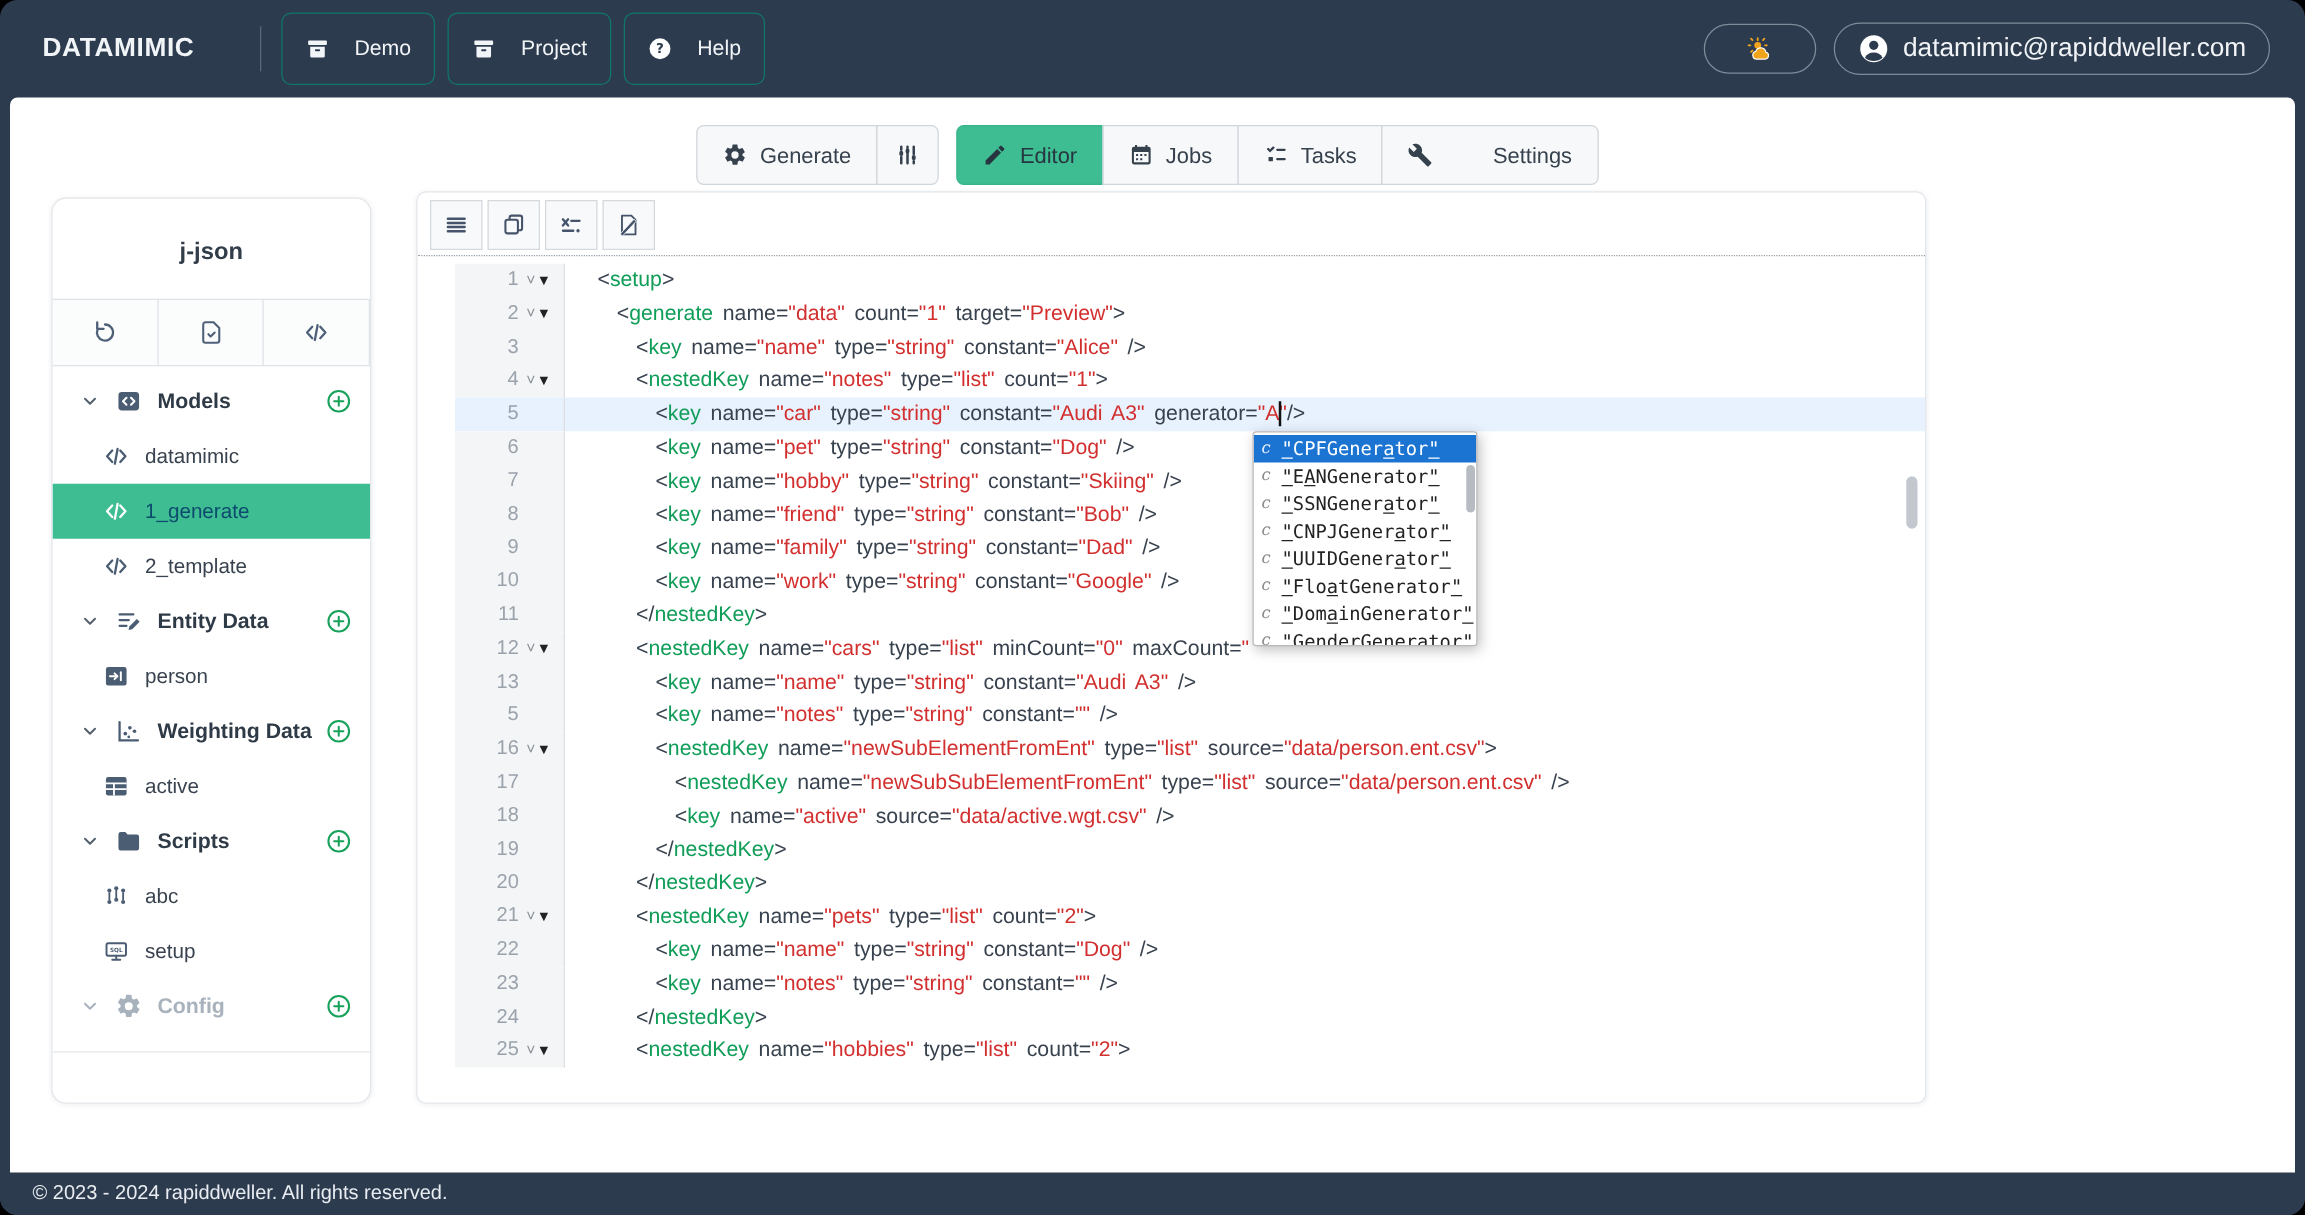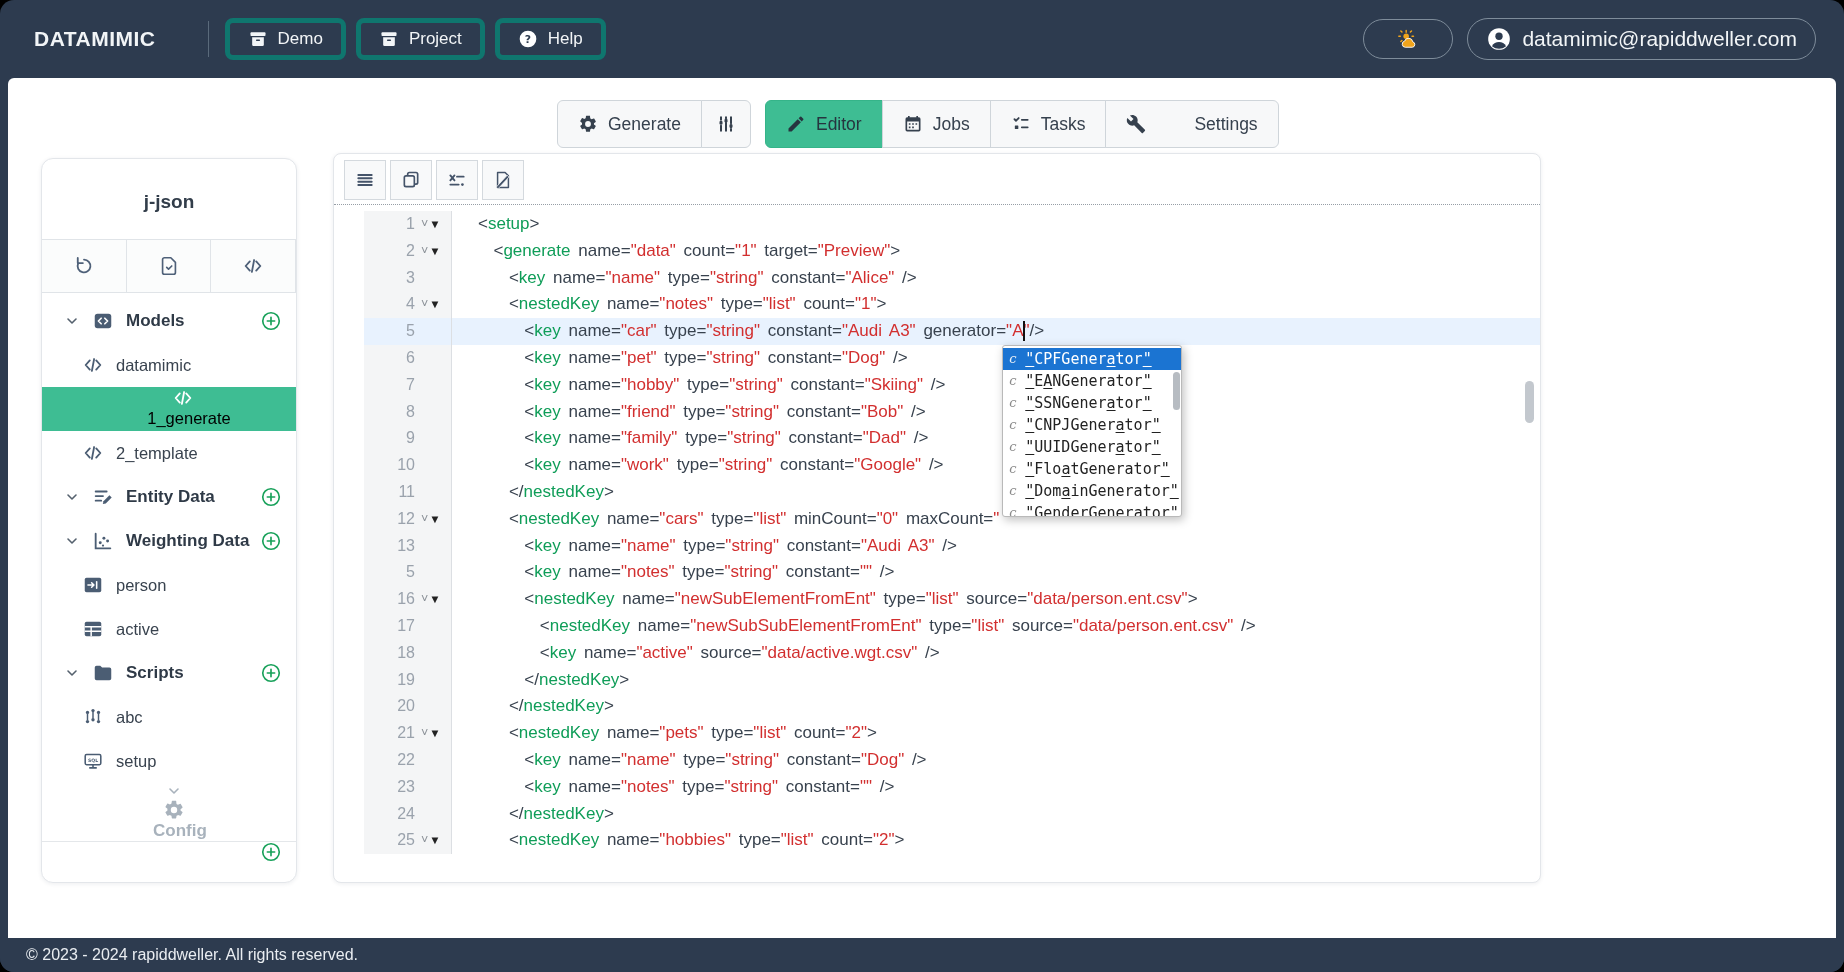--- a/index.html
+++ b/index.html
@@ -10,22 +10,22 @@
   html,body{background:#000;}
   body{font-family:"Liberation Sans", sans-serif;}
   .app{position:relative; width:1844px; height:972px; background:var(--navy);
        border-radius:14px; overflow:hidden;}
 
   
   .navbar{height:78px; display:flex; align-items:center; padding:0 28px 0 34px; color:#f2f5f7;}
   .brand{font-size:21px; font-weight:bold; letter-spacing:.5px;}
   .nav-divider{width:1px; height:36px; background:#5a6a7b; margin:0 16px 0 52px;}
   .nav-menu{display:flex; gap:10px;}
-  .nav-btn{display:flex; align-items:center; gap:10px; height:42px; padding:0 18px;
-    background:transparent; border:5px solid #0f766e; border-radius:8px; color:#f2f5f7;
+  .nav-btn{display:flex; align-items:center; gap:20px; height:58px; padding:0 18px;
+    background:transparent; border:1px solid #0f766e; border-radius:8px; color:#f2f5f7;
     font-size:17px; font-family:inherit; cursor:pointer;}
   .nav-right{margin-left:auto; display:flex; align-items:center; gap:14px;}
   .pill{display:flex; align-items:center; justify-content:center; gap:10px; background:transparent;
     border:1px solid #7e8c9a; border-radius:21px; color:#f2f5f7; font-size:21px; font-family:inherit; cursor:pointer;}
   .pill.weather{width:90px; height:40px;}
   .pill.user{height:42px; padding:0 18px;}
 
   
   .content{position:relative; height:860px; margin:0 8px; background:#fff; border-radius:6px 6px 0 0;}
 
@@ -54,23 +54,23 @@
   .sb-tree{margin-top:6px;}
   .tree-row{display:flex; align-items:center; height:44px; cursor:pointer; color:#39434f;}
   .tree-row.section{padding-left:22px; font-weight:bold; font-size:17px; color:#2f3a47;}
   .tree-row.item{padding-left:40px; font-size:16.5px;}
   .tree-row .chev{width:20px; color:#55616e; margin-right:8px; display:inline-flex;}
   .tree-row .chev svg{width:16px;height:16px;}
   .tree-row .t-icon{display:inline-flex; color:var(--slate); margin-right:12px;}
   .tree-row .t-icon svg{width:22px;height:22px;}
   .tree-row .plus{margin-left:auto; margin-right:14px; color:var(--plus); display:inline-flex;}
   .tree-row .plus svg{width:22px;height:22px;}
-  .tree-row.selected{background:var(--accent); color:#000000;flex-direction:column;}
+  .tree-row.selected{background:var(--accent); color:#0c4a6e;}
   .tree-row.selected .t-icon{color:#fff;}
-  .tree-row.disabled{color:#a8b2bc;flex-direction:column;}
+  .tree-row.disabled{color:#a8b2bc;}
   .tree-row.disabled .t-icon, .tree-row.disabled .chev{color:#a8b2bc;}
   .sb-divider{border-top:1px solid #e4e7ea; margin-top:14px;}
 
   
   .editor-card{position:absolute; left:325px; top:75px; width:1208px; height:730px; background:#fff;
     border:1px solid #e3e6ea; border-radius:8px; box-shadow:0 1px 4px rgba(20,40,60,.08); overflow:hidden;}
   .ed-toolbar{display:flex; gap:4px; padding:6px 0 4px 10px;}
   .ed-tool{width:42px; height:40px; display:flex; align-items:center; justify-content:center;
     background:#f8f9fa; border:1px solid #d4d9de; color:#45546a; cursor:pointer;}
   .ed-sep{border-bottom:1.5px dotted #979ea6;}
@@ -325,20 +325,30 @@
               </svg>
             </span>
             <span class="t-label">Entity Data</span>
             <span class="plus">
               <svg viewBox="0 0 24 24">
                 <circle cx="12" cy="12" r="9" fill="none" stroke="currentColor" stroke-width="1.8"></circle>
                 <path d="M12 8v8M8 12h8" stroke="currentColor" stroke-width="1.8" stroke-linecap="round"></path>
               </svg>
             </span>
           </div>
+          <div class="tree-row item">
+            <span class="t-icon">
+              <svg viewBox="0 0 24 24">
+                <rect x="3" y="4" width="18" height="16" rx="2" fill="currentColor"></rect>
+                <path d="M6.5 12h6M10.5 9.5L13 12l-2.5 2.5" stroke="#fff" stroke-width="1.7" fill="none" stroke-linecap="round" stroke-linejoin="round"></path>
+                <path d="M16 8.5v7" stroke="#fff" stroke-width="1.7" stroke-linecap="round"></path>
+              </svg>
+            </span>
+            <span class="t-label">person</span>
+          </div>
           <div class="tree-row section">
             <span class="chev">
               <svg viewBox="0 0 24 24">
                 <path d="M6 9l6 6 6-6" fill="none" stroke="currentColor" stroke-width="2.4" stroke-linecap="round" stroke-linejoin="round"></path>
               </svg>
             </span>
             <span class="t-icon">
               <svg viewBox="0 0 24 24">
                 <path d="M4 4v16h16" stroke="currentColor" stroke-width="2" fill="none" stroke-linecap="round"></path>
                 <circle cx="9" cy="14" r="1.6" fill="currentColor"></circle>
@@ -347,30 +357,20 @@
                 <circle cx="12" cy="17" r="1.2" fill="currentColor"></circle>
               </svg>
             </span>
             <span class="t-label">Weighting Data</span>
             <span class="plus">
               <svg viewBox="0 0 24 24">
                 <circle cx="12" cy="12" r="9" fill="none" stroke="currentColor" stroke-width="1.8"></circle>
                 <path d="M12 8v8M8 12h8" stroke="currentColor" stroke-width="1.8" stroke-linecap="round"></path>
               </svg>
             </span>
-          </div>
-          <div class="tree-row item">
-            <span class="t-icon">
-              <svg viewBox="0 0 24 24">
-                <rect x="3" y="4" width="18" height="16" rx="2" fill="currentColor"></rect>
-                <path d="M6.5 12h6M10.5 9.5L13 12l-2.5 2.5" stroke="#fff" stroke-width="1.7" fill="none" stroke-linecap="round" stroke-linejoin="round"></path>
-                <path d="M16 8.5v7" stroke="#fff" stroke-width="1.7" stroke-linecap="round"></path>
-              </svg>
-            </span>
-            <span class="t-label">person</span>
           </div>
           <div class="tree-row item">
             <span class="t-icon">
               <svg viewBox="0 0 24 24">
                 <rect x="3" y="4" width="18" height="16" rx="2" fill="currentColor"></rect>
                 <path d="M3 9.5h18M3 14.5h18M10 9.5V20" stroke="#fff" stroke-width="1.6"></path>
               </svg>
             </span>
             <span class="t-label">active</span>
           </div>

